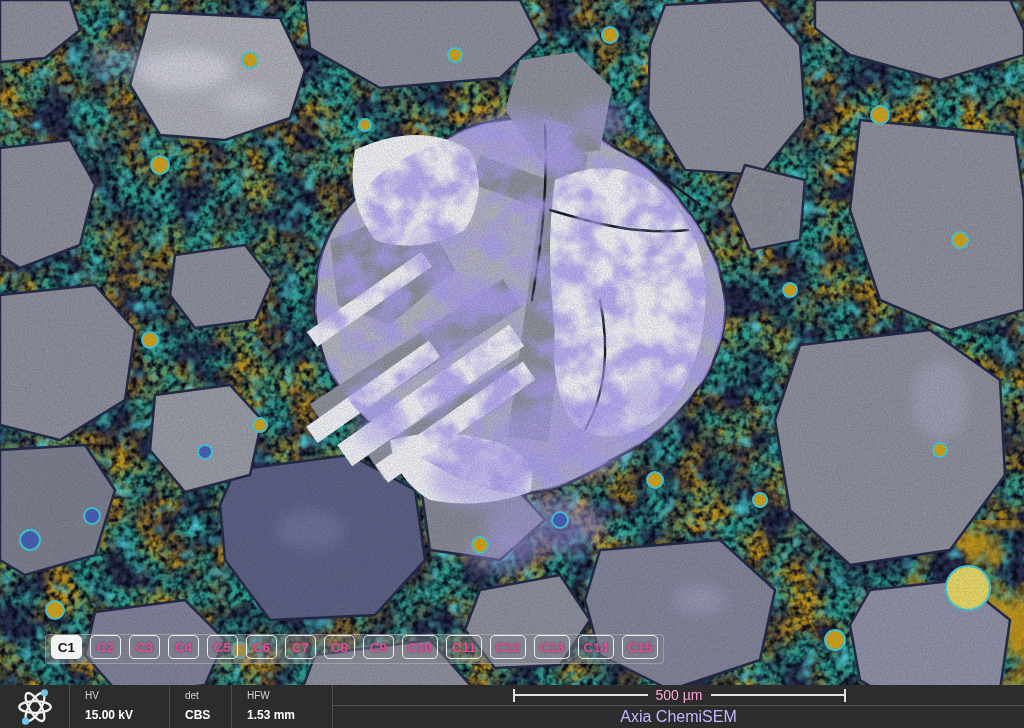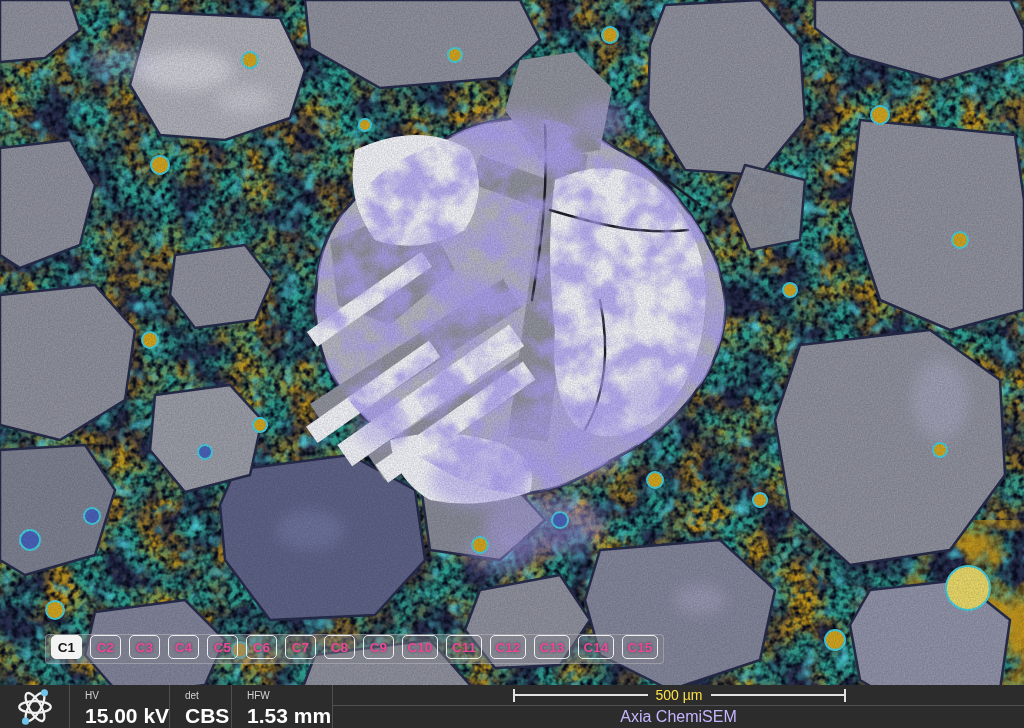--- a/index.html
+++ b/index.html
@@ -26,29 +26,29 @@
   .chan.active{background:#f3f3f3;border-color:#f3f3f3;color:#141414;text-shadow:none;}
 
   
   .databar{position:absolute;left:0;top:685px;width:1024px;height:43px;
      background:#2c2c2c;display:flex;color:#fff;box-sizing:border-box;}
   .db-cell{border-right:1px solid #4e4e4e;box-sizing:border-box;height:100%;}
   .db-logo{width:70px;display:flex;align-items:center;justify-content:center;}
   .db-field{display:flex;flex-direction:column;justify-content:space-between;
      padding:3px 6px 4px 15px;}
   .db-field .lbl{font-size:10px;color:#d2d2d2;line-height:15px;}
-  .db-field .val{font-size:21px;font-weight:700;color:#fff;line-height:17px;white-space:nowrap;}
+  .db-field .val{font-size:12px;font-weight:700;color:#fff;line-height:17px;white-space:nowrap;}
   .w-hv{width:100px;} .w-det{width:62px;} .w-hfw{width:101px;}
   .db-right{flex:1;display:flex;flex-direction:column;}
   .sb-row{height:20px;border-bottom:1px solid #505050;position:relative;}
   .sbar{position:absolute;left:50%;top:0;bottom:0;width:333px;margin-left:-166px;
      display:flex;align-items:center;}
   .sb-tick{width:2px;height:13px;background:#e2e2e2;}
   .sb-line{flex:1;height:2px;background:#e2e2e2;}
-  .sb-label{padding:8px 8px;font-size:14px;color:#fde047;line-height:18px;}
+  .sb-label{padding:8px 8px;font-size:14px;color:#f9a8d4;line-height:18px;}
   .brand-row{flex:1;display:flex;align-items:center;justify-content:center;
      font-size:16px;color:#c4b5fd;}
 </style>
 </head>
 <body>
 
 <div class="stage">
 
   <svg class="micro" width="1024" height="728" viewBox="0 0 1024 728">
     <defs>

